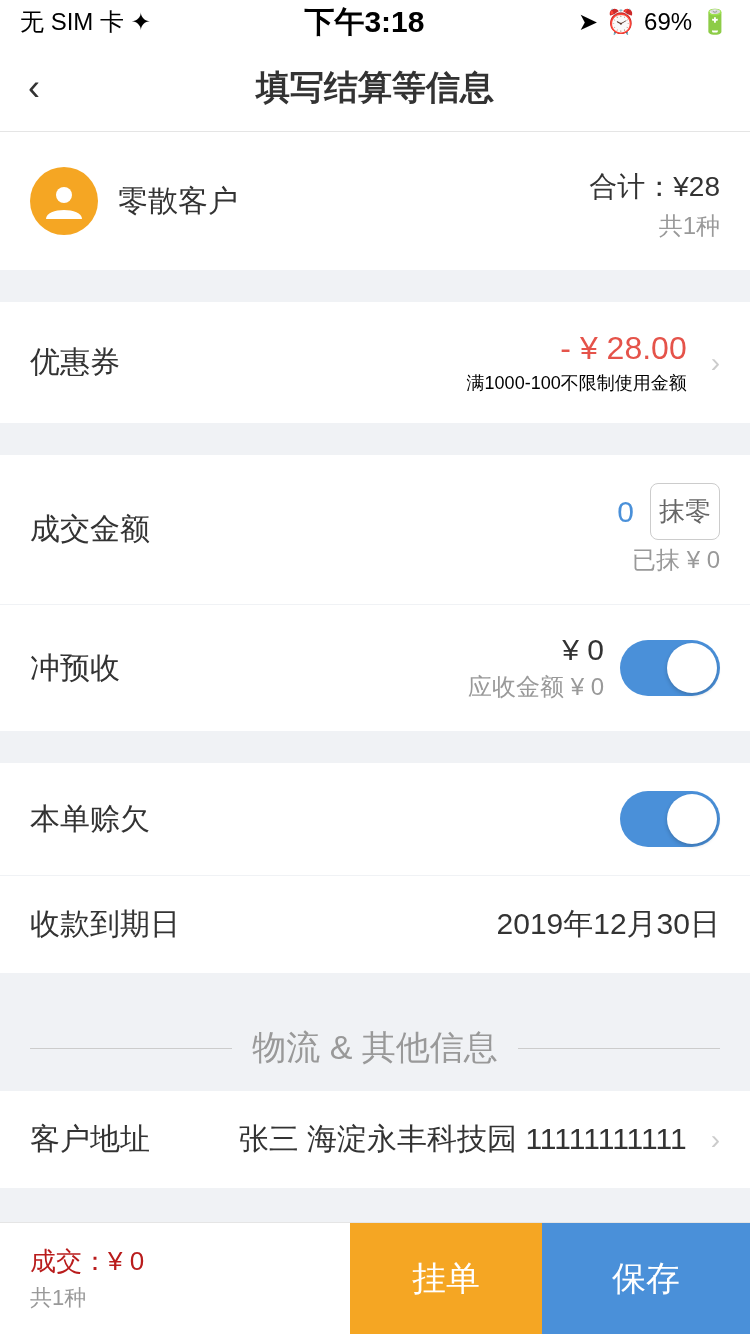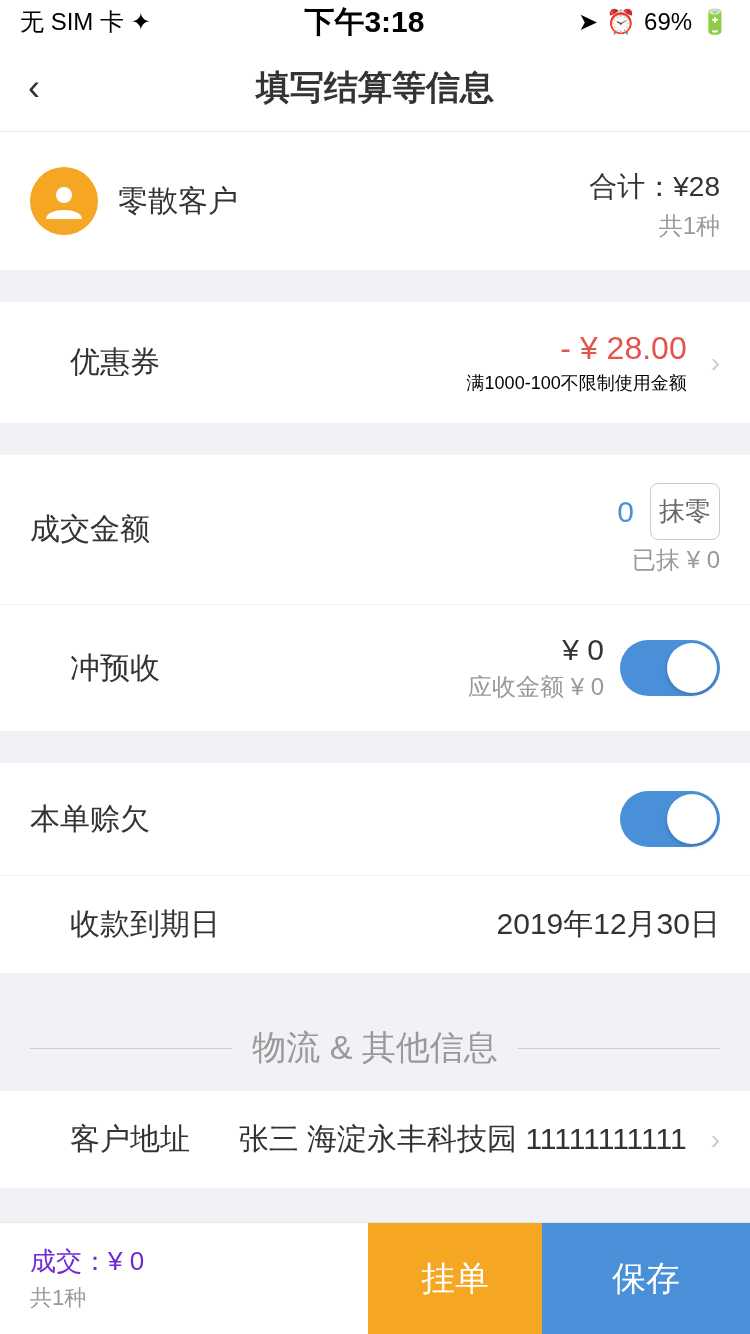--- a/index.html
+++ b/index.html
@@ -97,21 +97,21 @@
     
     .row {
       background: #fff;
       padding: 28px 30px;
       display: flex;
       align-items: center;
       justify-content: space-between;
       border-bottom: 1px solid #f0f2f5;
       min-height: 88px;
     }
-    .row:last-child { border-bottom: none; margin-left: 40px; }
+    .row:last-child { border-bottom: none; }
     .row-label { font-size: 30px; color: #333; }
     .row-right { display: flex; align-items: center; gap: 16px; text-align: right; }
     .row-value { font-size: 30px; color: #333; }
     .row-sub { font-size: 24px; color: #999; margin-top: 4px; }
     .chevron { font-size: 28px; color: #ccc; margin-left: 8px; }
 
     
     .coupon-right { text-align: right; }
     .coupon-amount { font-size: 32px; color: #e5534a; font-weight: 500; }
     .coupon-sub { font-size: 18px; color: #000000; margin-top: 4px; }
@@ -183,25 +183,25 @@
       align-items: stretch;
       border-top: 1px solid #e5e5e5;
     }
     .bottom-info {
       flex: 1;
       padding: 16px 30px;
       display: flex;
       flex-direction: column;
       justify-content: center;
     }
-    .bottom-deal { font-size: 26px; color: #6d28d9; }
+    .bottom-deal { font-size: 26px; color: #b91c1c; }
     .bottom-count { font-size: 22px; color: #999; margin-top: 4px; }
     .bottom-actions { display: flex; align-items: stretch; }
     .btn-hang {
-      width: 174px;
+      width: 192px;
       background: #f5a623;
       color: #fff;
       font-size: 34px;
       display: flex;
       align-items: center;
       justify-content: center;
       cursor: pointer;
     }
     .btn-save {
       width: 208px;

